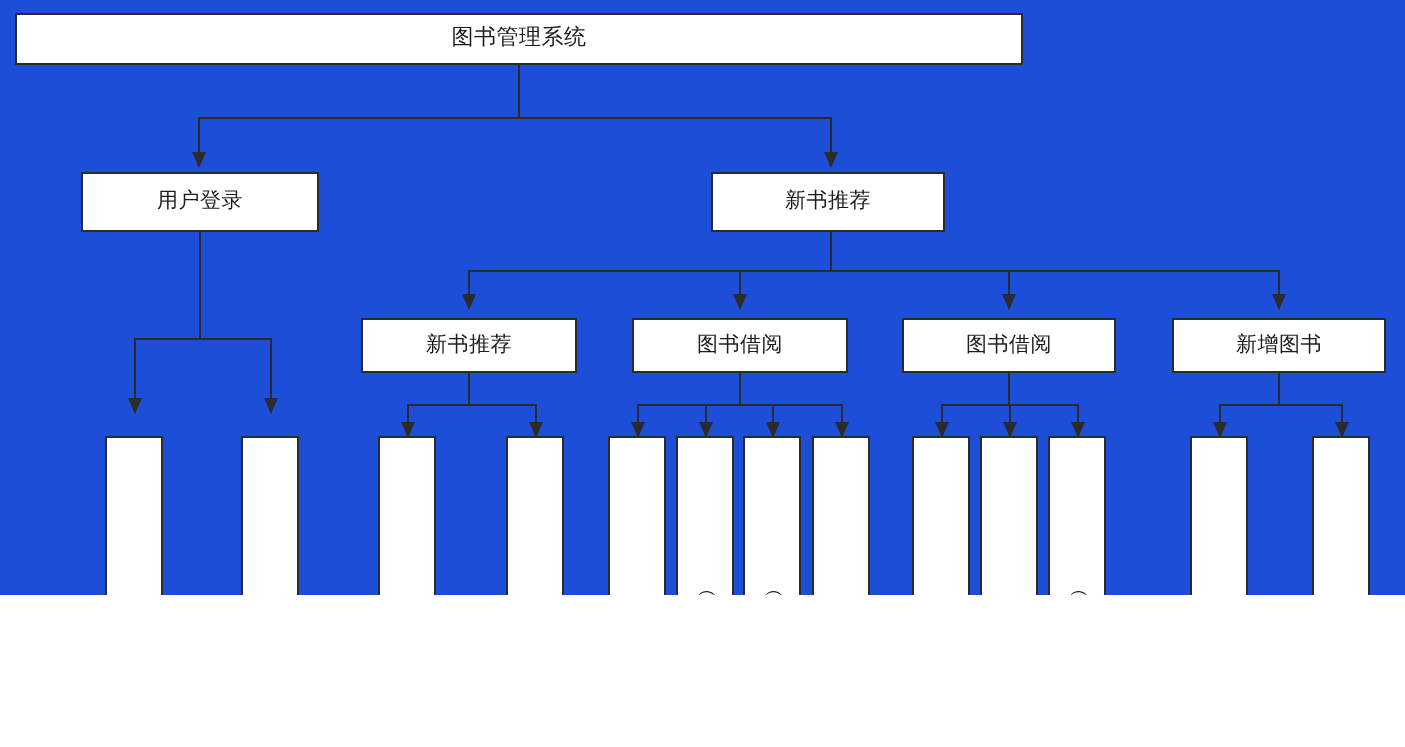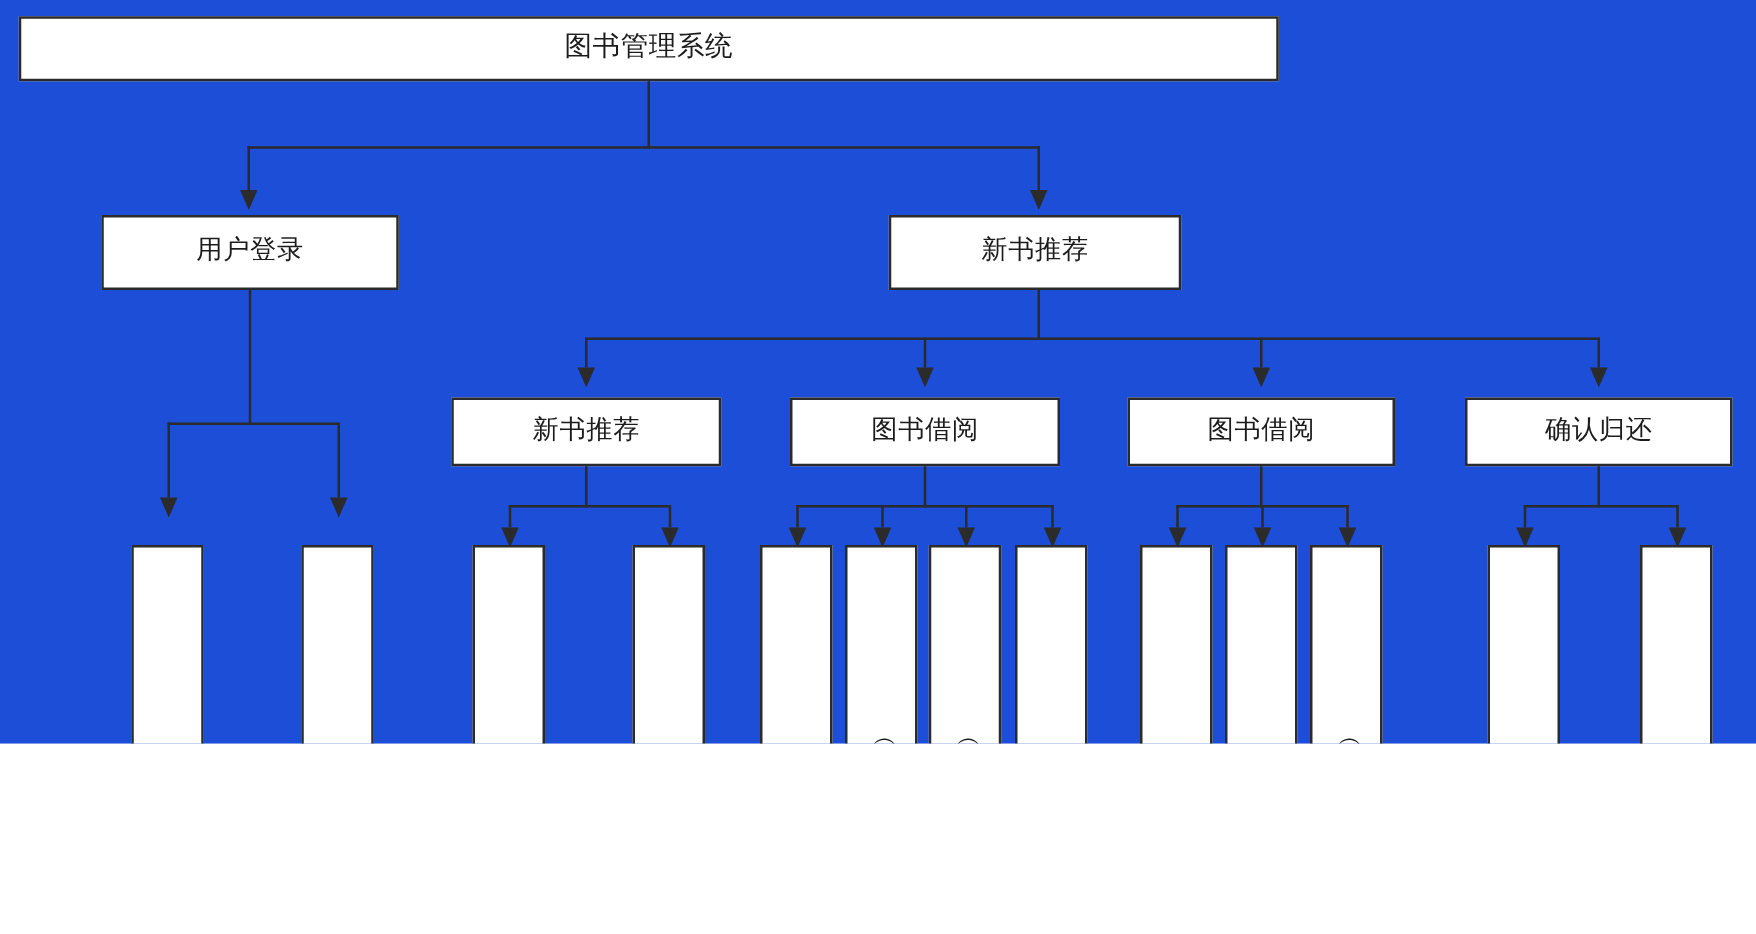--- a/index.html
+++ b/index.html
@@ -123,21 +123,21 @@
   <div class="node horiz" style="left:361px; top:318px; width:216px; height:55px;">
     <span>新书推荐</span>
   </div>
   <div class="node horiz" style="left:632px; top:318px; width:216px; height:55px;">
     <span>图书借阅</span>
   </div>
   <div class="node horiz" style="left:902px; top:318px; width:214px; height:55px;">
     <span>图书借阅</span>
   </div>
   <div class="node horiz" style="left:1172px; top:318px; width:214px; height:55px;">
-    <span>确认归还</span>
+    <span>新增图书</span>
   </div>
 
   <div class="vline" style="left:468px; top:373px; height:33px;"></div>
   <div class="hline" style="left:407px; top:404px; width:129px; height:2px;"></div>
   <div class="vline" style="left:407px; top:404px; height:18px;"></div>
   <div class="arrow" style="left:401px; top:422px;"></div>
   <div class="vline" style="left:535px; top:404px; height:18px;"></div>
   <div class="arrow" style="left:529px; top:422px;"></div>
 
   <div class="vline" style="left:739px; top:373px; height:33px;"></div>

